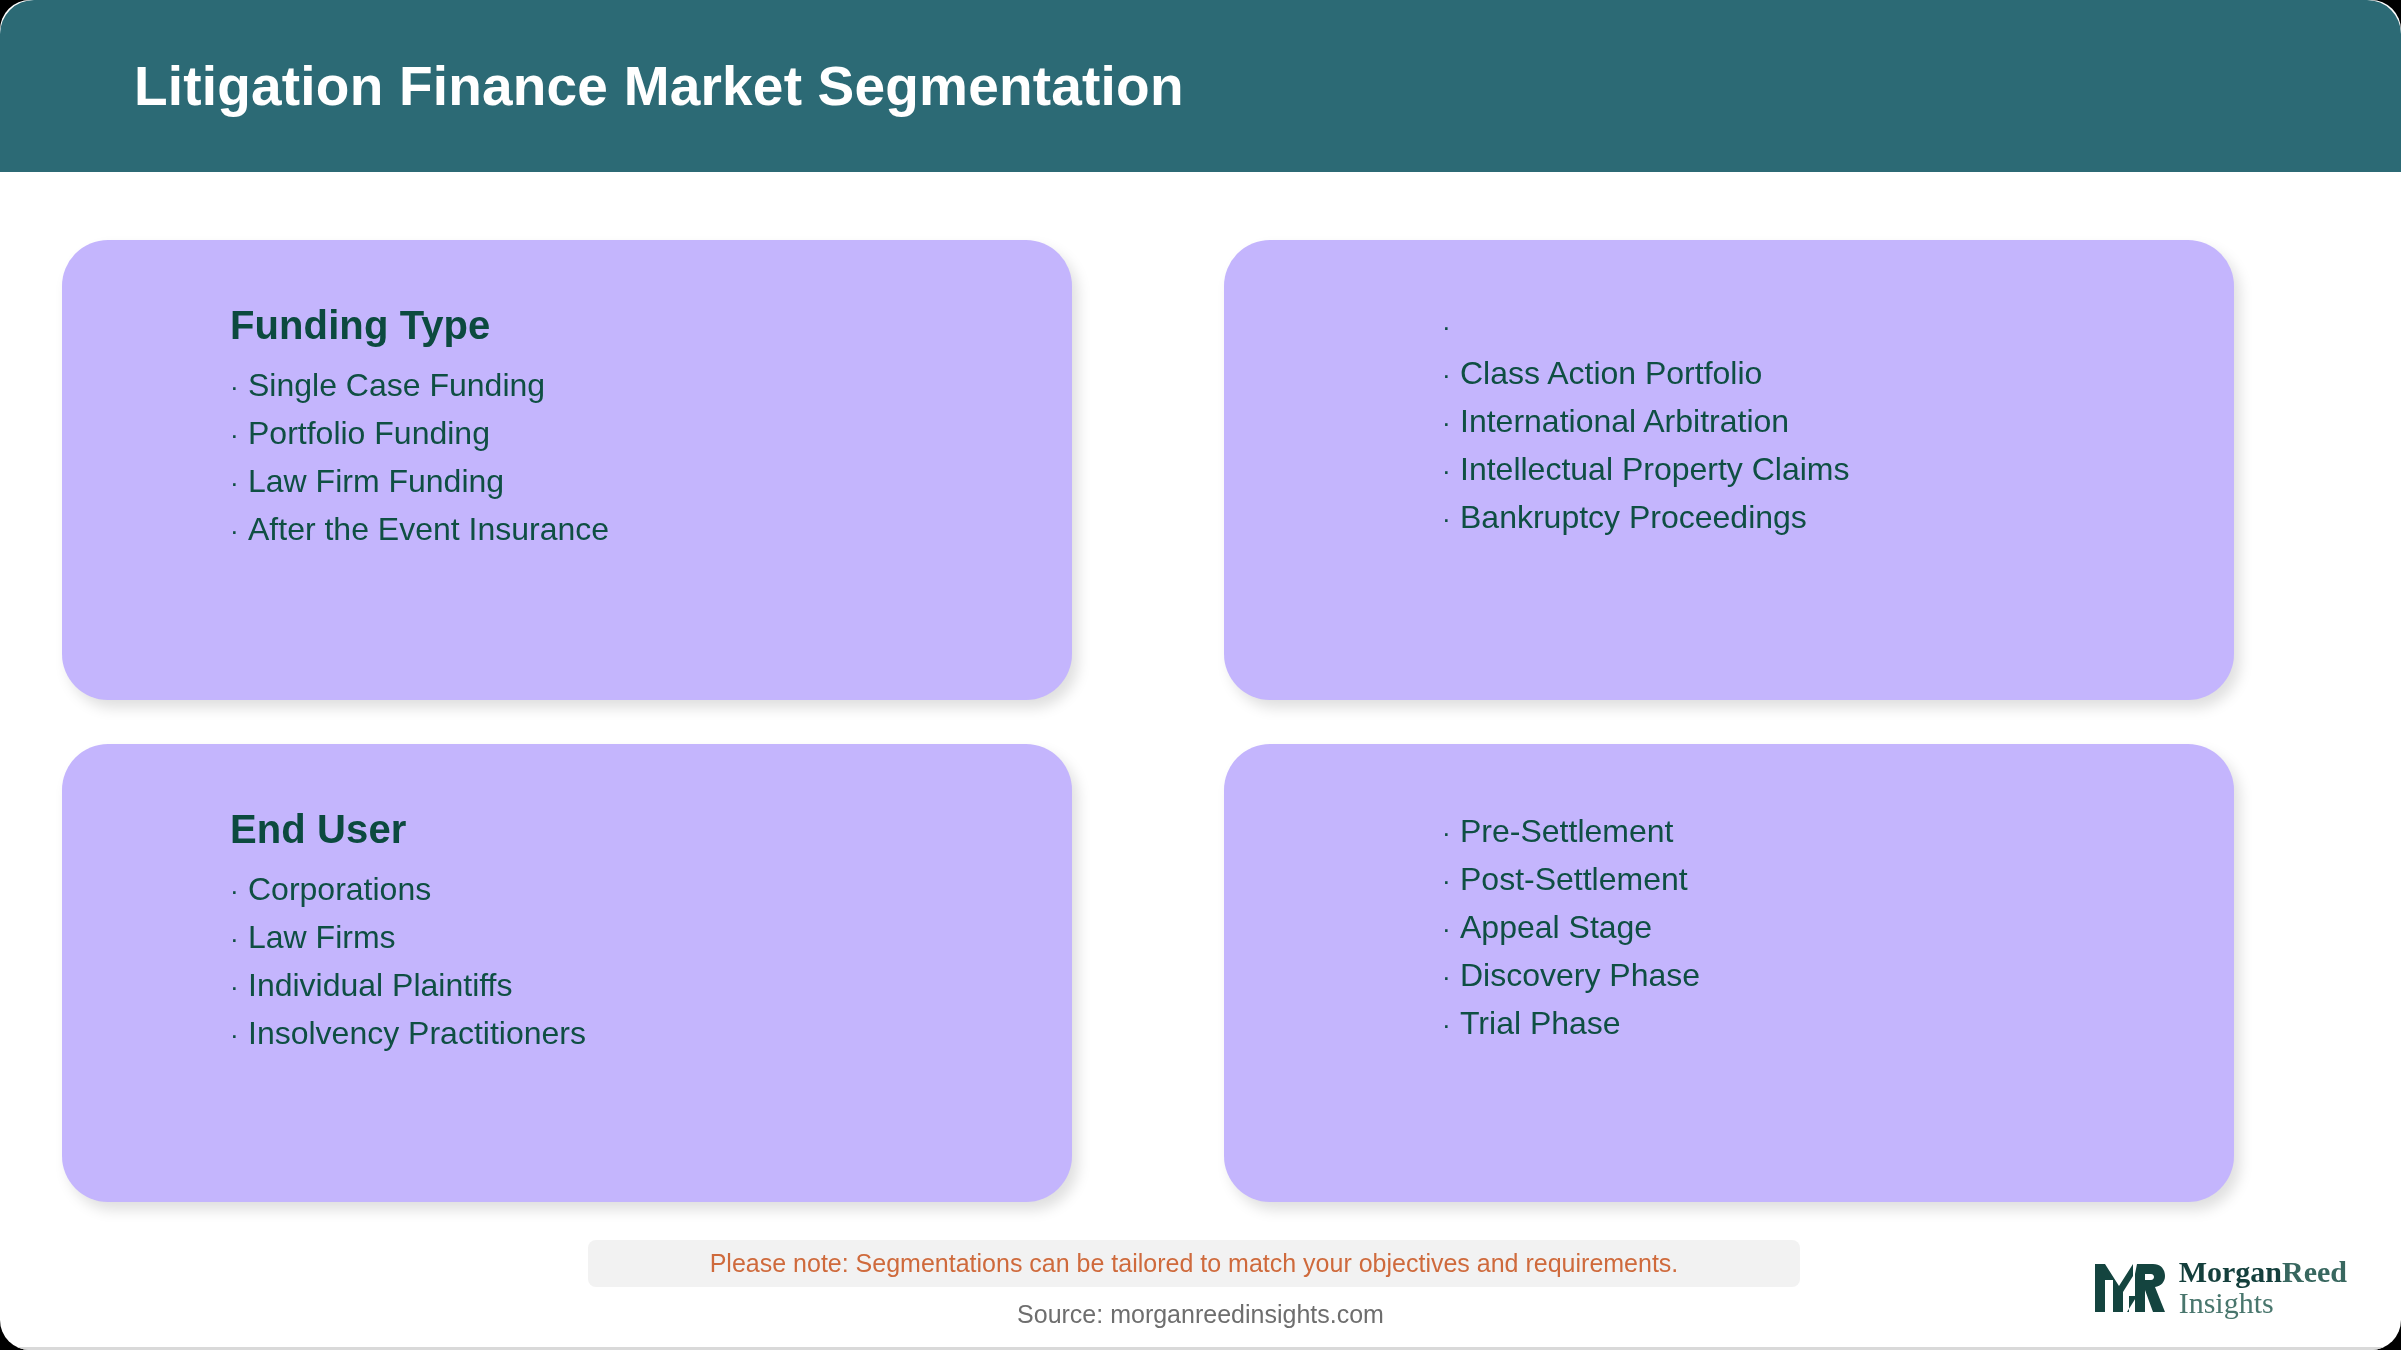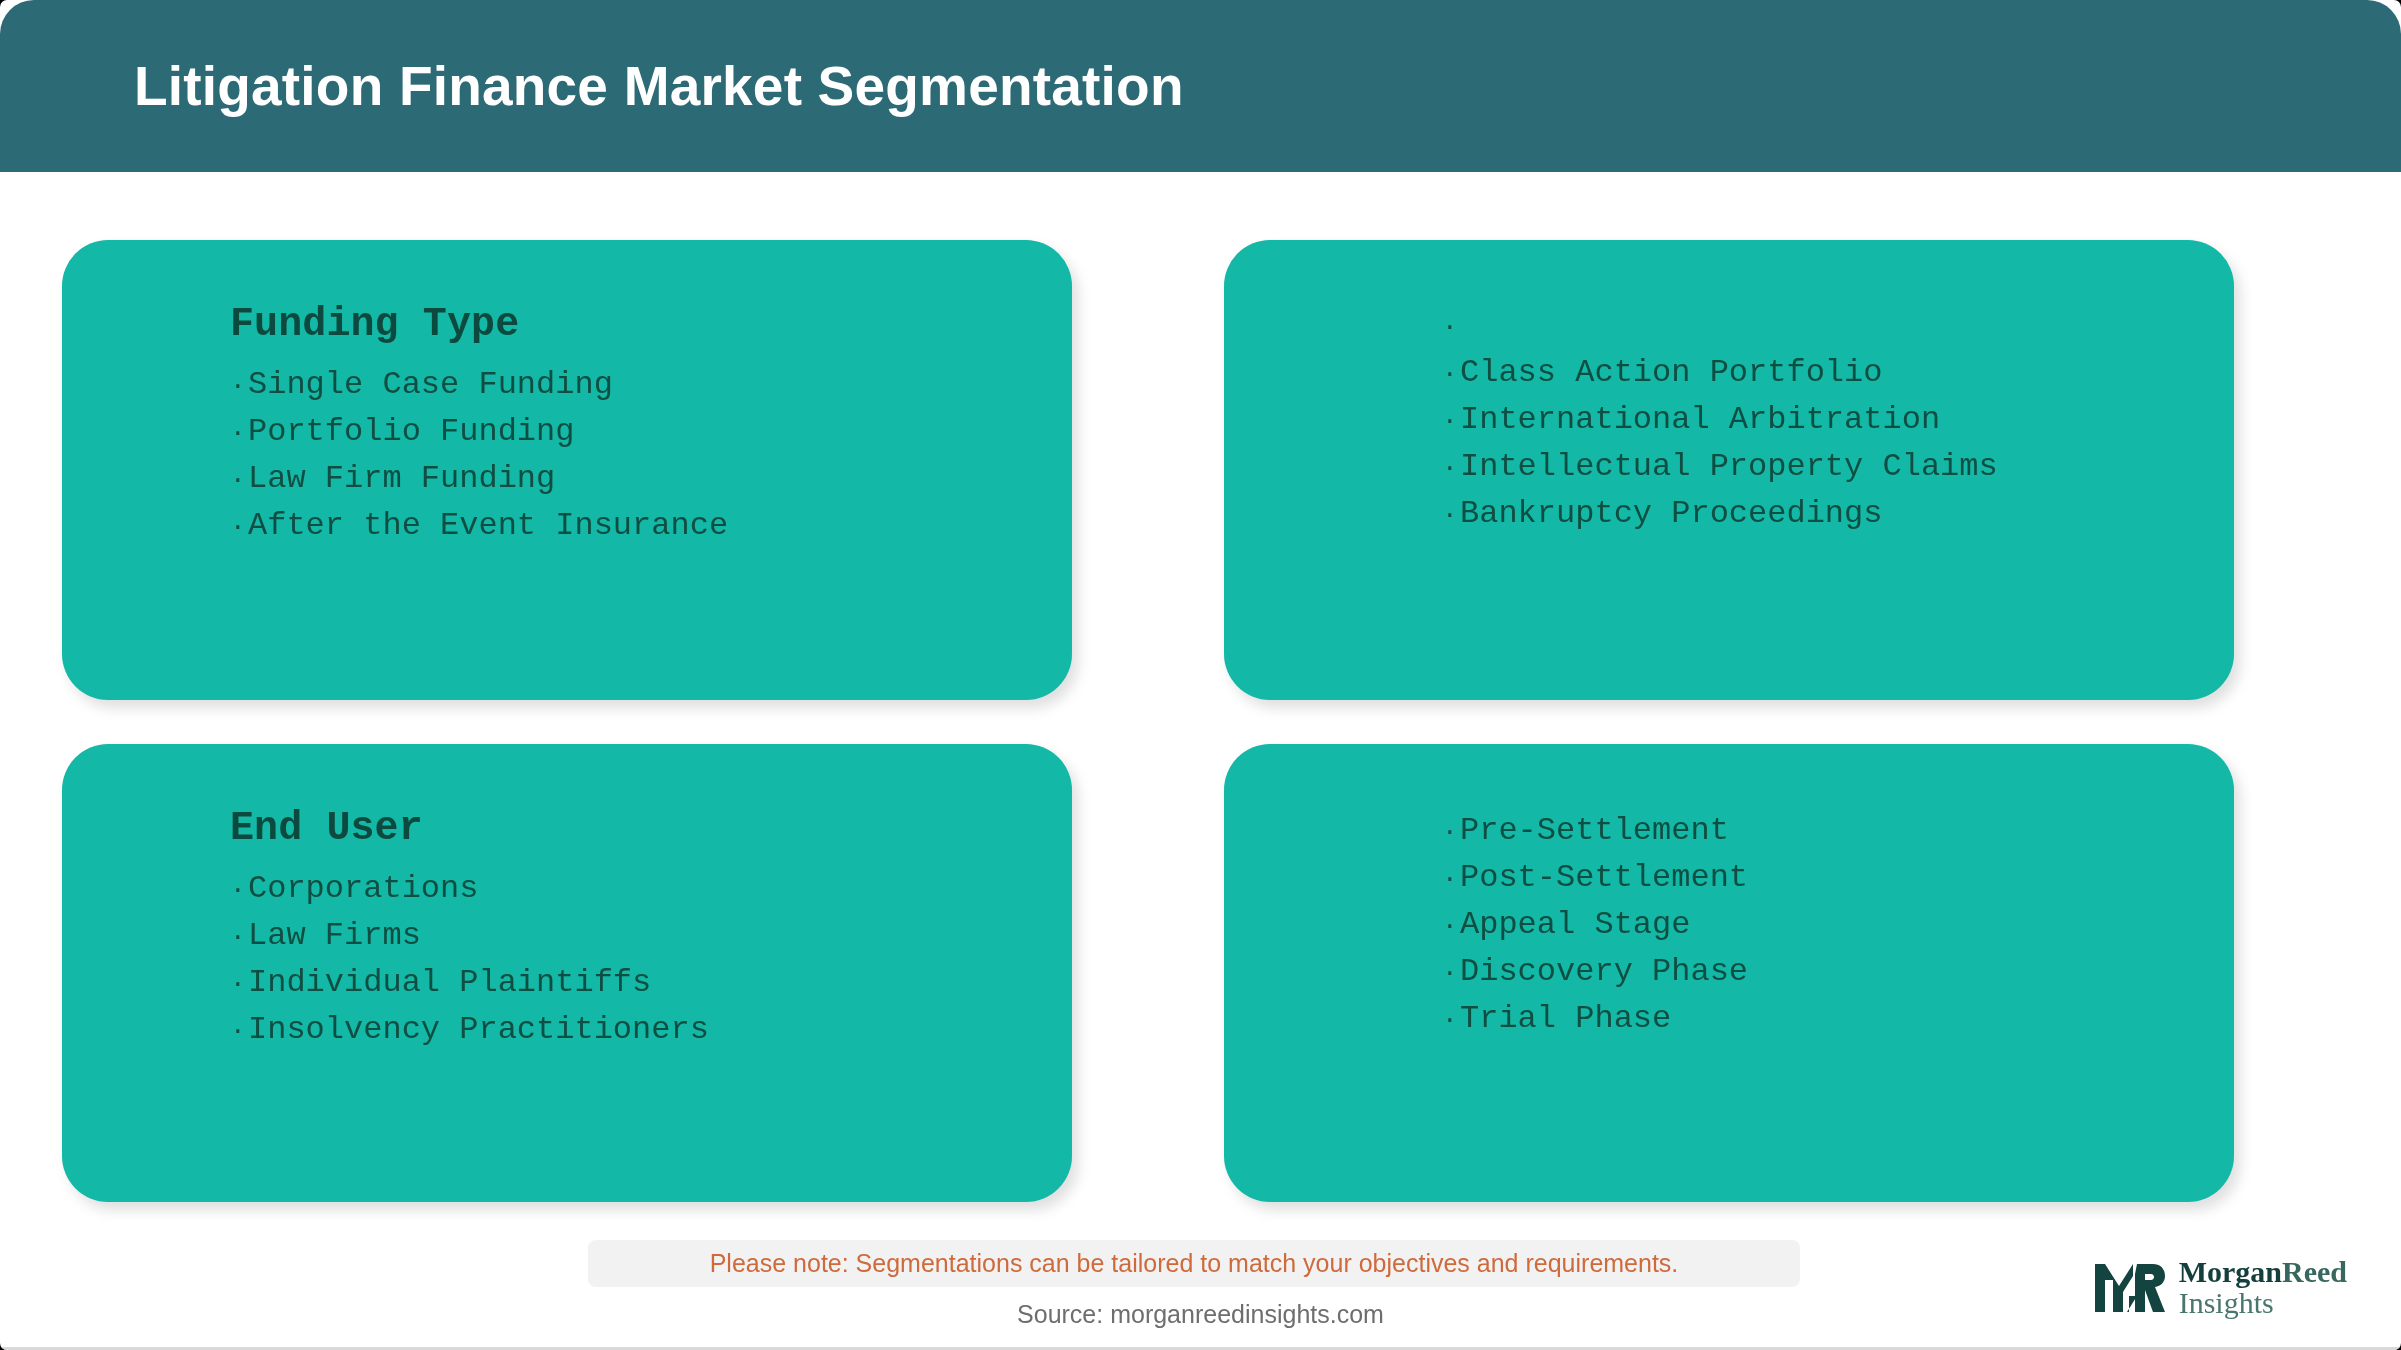--- a/index.html
+++ b/index.html
@@ -14,21 +14,21 @@
     font-family: "Liberation Sans", sans-serif;
   }
 
   .page {
     position: absolute;
     left: 0;
     top: 0;
     width: 2401px;
     height: 1350px;
     background: #ffffff;
-    border-radius: 7px;
+    border-radius: 30px;
     overflow: hidden;
     box-sizing: border-box;
   }
 
   
   .header {
     position: absolute;
     left: 0;
     top: 0;
     width: 2401px;
@@ -57,28 +57,27 @@
     width: 2172px;
     height: 962px;
     display: grid;
     grid-template-columns: 1010px 1010px;
     grid-template-rows: 460px 458px;
     column-gap: 152px;
     row-gap: 44px;
   }
 
   .card {
-    background: #14b8a6;
+    background: #c4b5fd;
     border-radius: 46px;
     box-shadow: 6px 8px 14px rgba(0,0,0,0.13);
     position: relative;
     box-sizing: border-box;
     padding-left: 168px;
     padding-top: 64px;
-    font-family: Liberation Mono, monospace;
   }
   .card.right { padding-left: 218px; }
 
   .card-title {
     color: #0c4a3f;
     font-size: 40px;
     font-weight: bold;
     line-height: 1.05;
     margin: 0 0 16px 0;
     letter-spacing: 0.1px;

